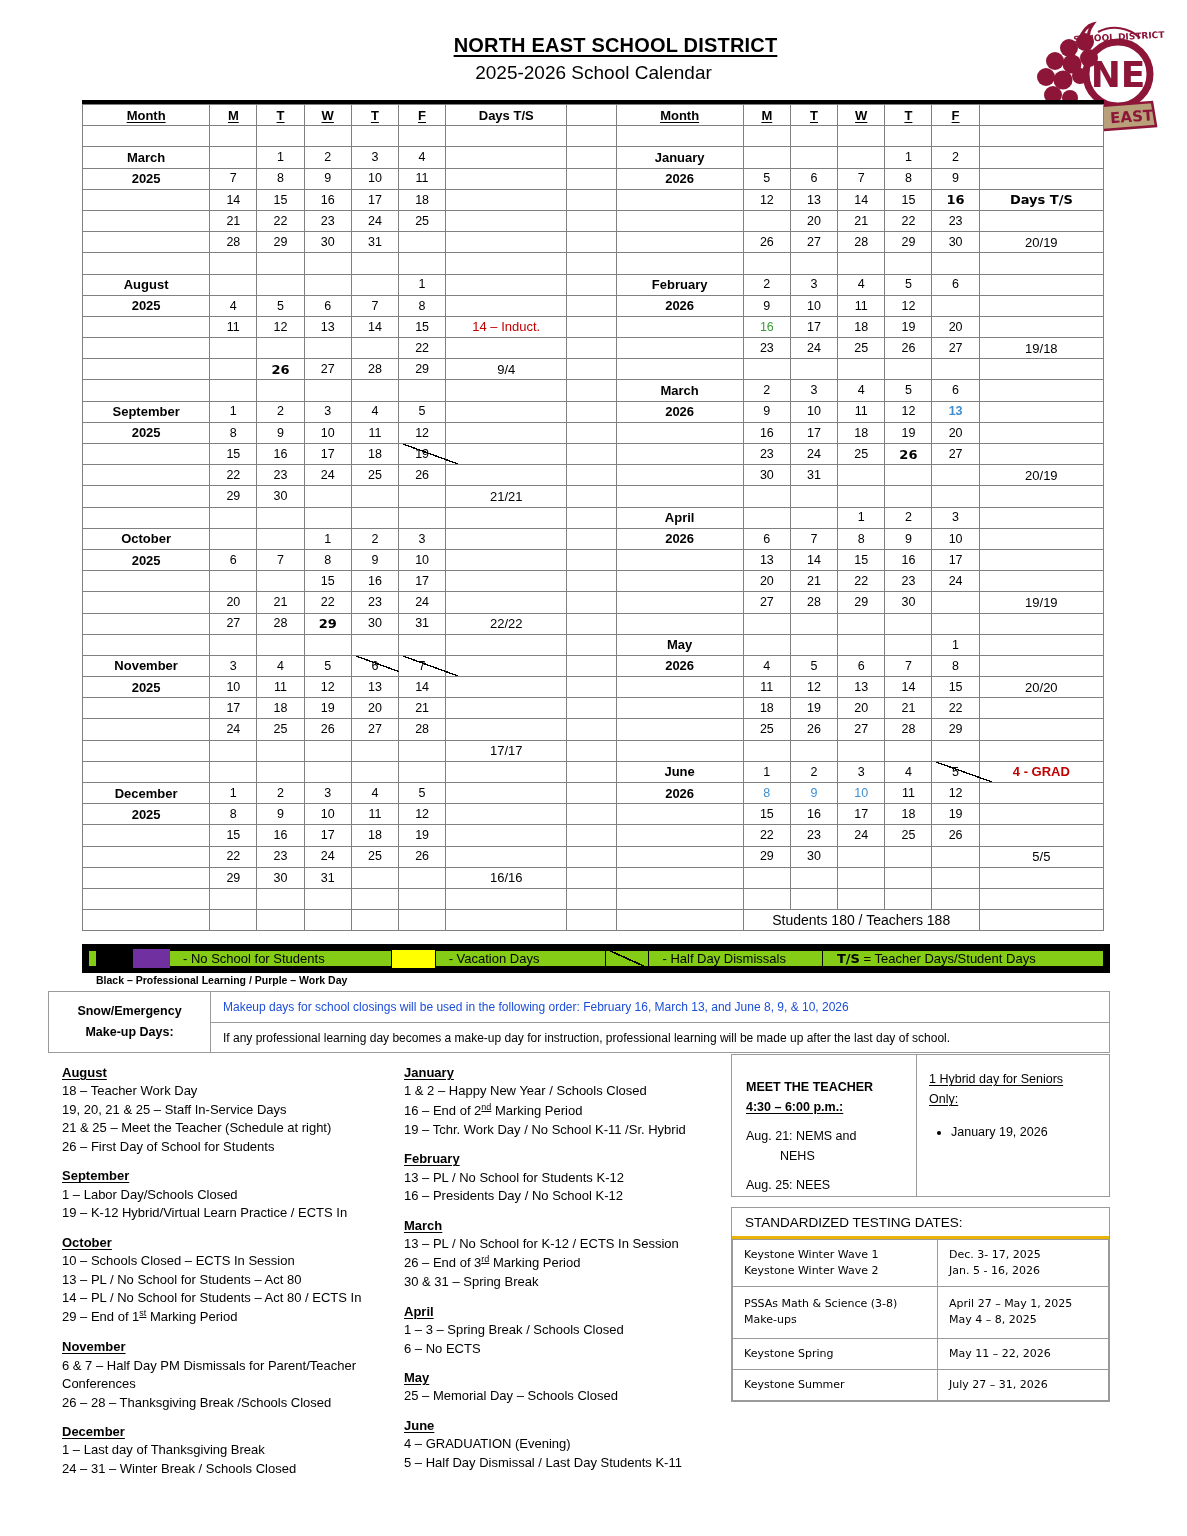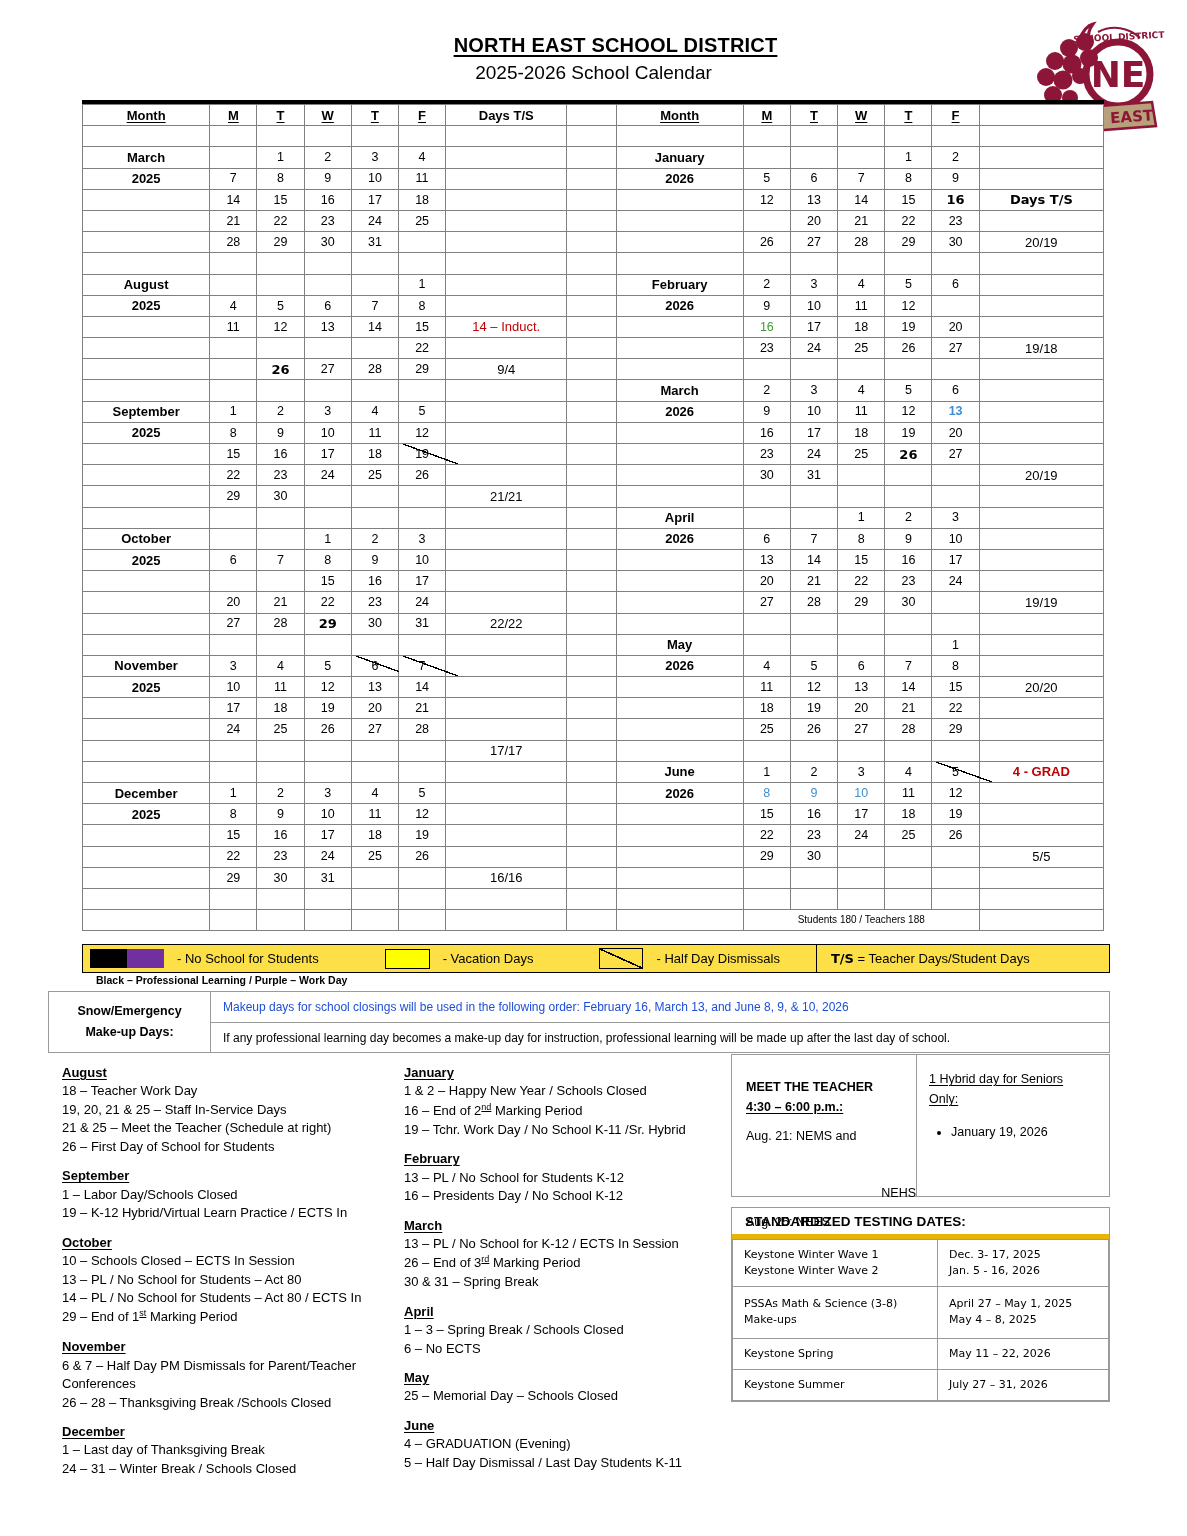--- a/index.html
+++ b/index.html
@@ -66,26 +66,26 @@
     background:linear-gradient(to top right, transparent calc(50% - 0.7px), #000 calc(50% - 0.7px), #000 calc(50% + 0.7px), transparent calc(50% + 0.7px));
     pointer-events:none;
   }
   
   .frameL { position:absolute; left:82px;  top:104px; width:6px; height:822px; background:#000; }
   .frameR { position:absolute; left:1098px;top:148px; width:6px; height:778px; background:#000; }
   .frameT { position:absolute; left:82px;  top:100px; width:1022px; height:4px; background:#000; }
   .frameB { position:absolute; left:82px;  top:922px; width:1022px; height:5px; background:#000; }
   .frameTR{ position:absolute; left:1098px;top:100px; width:6px; height:8px; background:#000; }
 
-  .totrow td { font-size:10px;text-align:center; }
+  .totrow td { font-size:14px;text-align:center; }
 
   
   .legend {
     position:absolute; left:82px; top:944px; width:1028px; height:29px;
-    border:1px solid #000000; display:flex; align-items:center; background:#fde047;
+    border:7px solid #000000; display:flex; align-items:center; background:#84cc16;
   }
   .lg-sw { display:flex; margin-left:7px; }
   .lg-sw i { display:block; width:37px; height:19px; }
   .lg-sw i.kk { background:#000; }
   .lg-sw i.pp { background:#7030a0; }
   .lg-txt { font-size:13px; margin-left:13px; white-space:nowrap; }
   .lg-y { width:45px; height:20px; background:#ffff00; border:1px solid #000; margin-left:66px; }
   .lg-slash { width:44px; height:21px; border:1px solid #000; margin-left:66px; position:relative; }
   .lg-slash::after{
     content:""; position:absolute; inset:0;
@@ -116,28 +116,28 @@
   .ncol p  { margin:0; }
   .ncol sup { font-size:9px; vertical-align:super; text-decoration:underline;}
 
   .rightcol { width:374px; position:relative; }
   .mtbox { position:absolute; left:0; top:-2px; width:379px; height:143px;
            border:1px solid #9a9a9a; display:flex; }
   .mt-l { width:185px; border-right:1px solid #9a9a9a; padding:22px 0 0 14px; font-size:12.5px; line-height:1.6;}
   .mt-l .ttl { font-weight:bold; }
   .mt-l .ttl span.u { text-decoration:underline; text-underline-offset:2px; }
   .mt-l .ln { margin-top:9px; }
-  .mt-l .ind { display:block; text-align:right; padding-left:34px;margin-top:37px;}
+  .mt-l .ind { display:block; text-align:left; padding-left:34px;}
   .mt-r { flex:1; padding:14px 0 0 12px; font-size:12.5px; line-height:1.6; }
   .mt-r .u2 { text-decoration:underline; text-underline-offset:2px; }
   .mt-r ul { margin:13px 0 0 0; padding-left:22px; }
 
   .stdbox { position:absolute; left:0; top:151px; width:379px; border:1px solid #9a9a9a; }
   .std-h { height:31px; display:flex; align-items:center; padding-left:13px;
-           font-size:13.5px; font-weight:bold; border-bottom:5px solid #eab308; }
+           font-size:13.5px; font-weight:normal; border-bottom:3px solid #eab308; }
   .stdbox table { width:100%; border-collapse:collapse; font-size:11px;
                   font-family:"DejaVu Sans", sans-serif; }
   .stdbox td { border:1px solid #9a9a9a; padding:7px 0 7px 11px; vertical-align:middle; line-height:1.45;}
   .stdbox td.lbl { width:205px; }
   .stdbox tr.tall td { height:52px; }
 </style>
 </head>
 <body>
 
 <div class="hdr">

